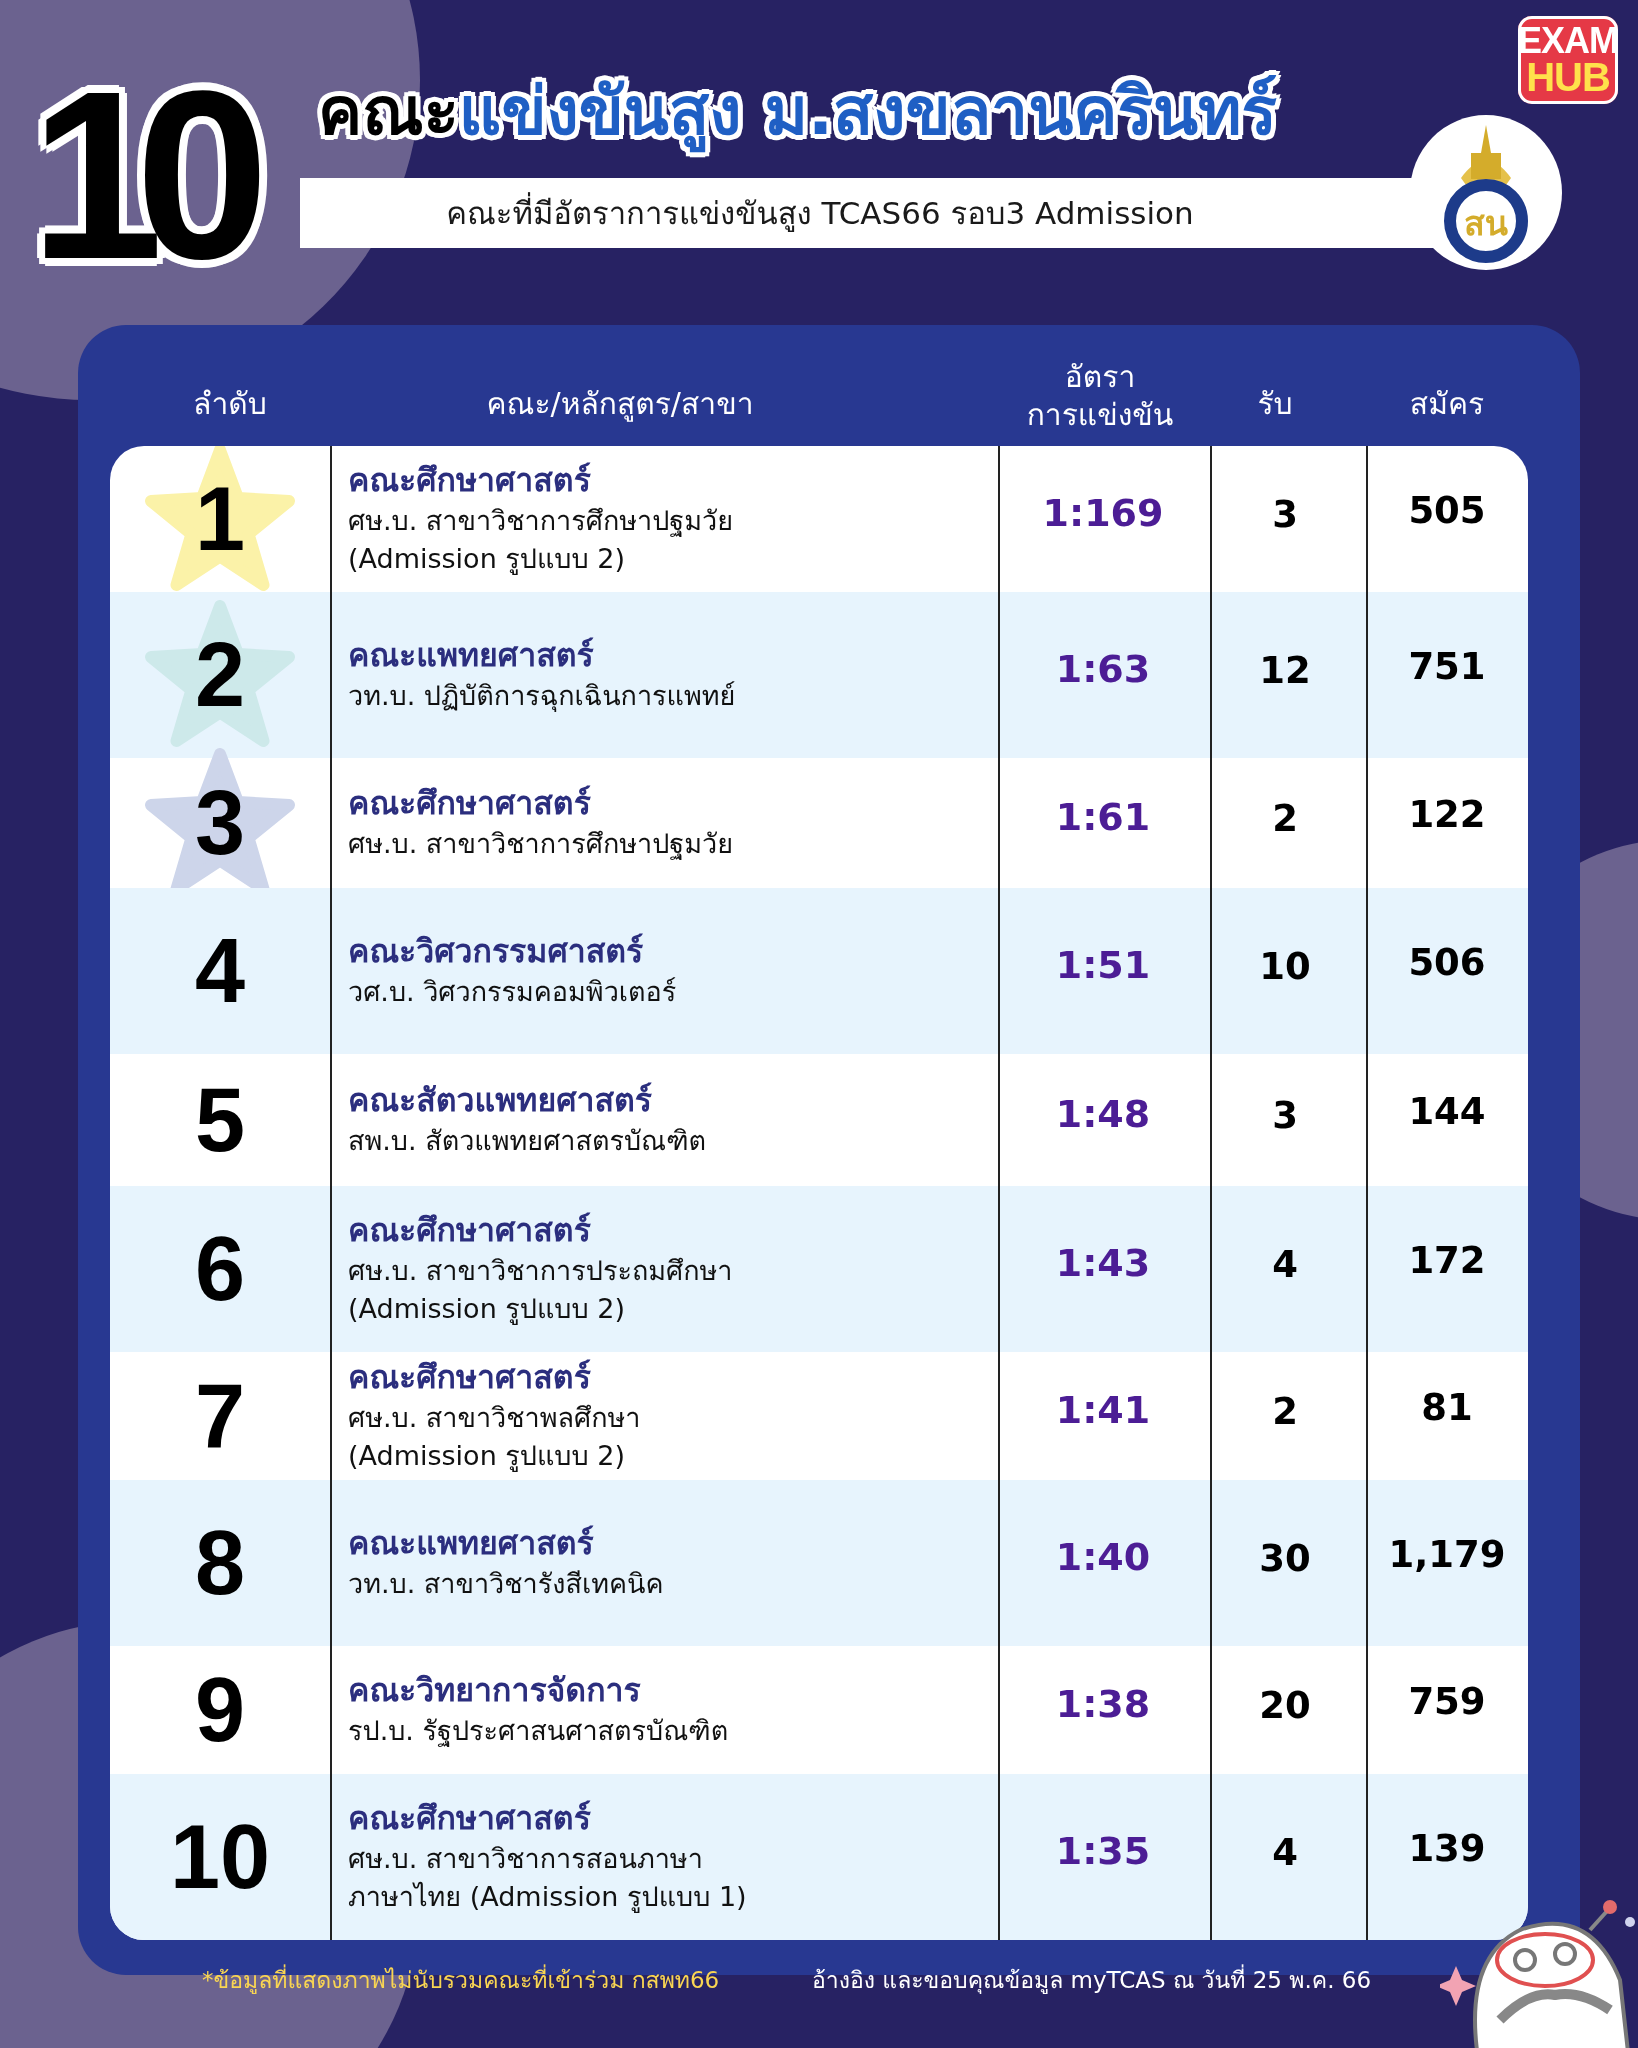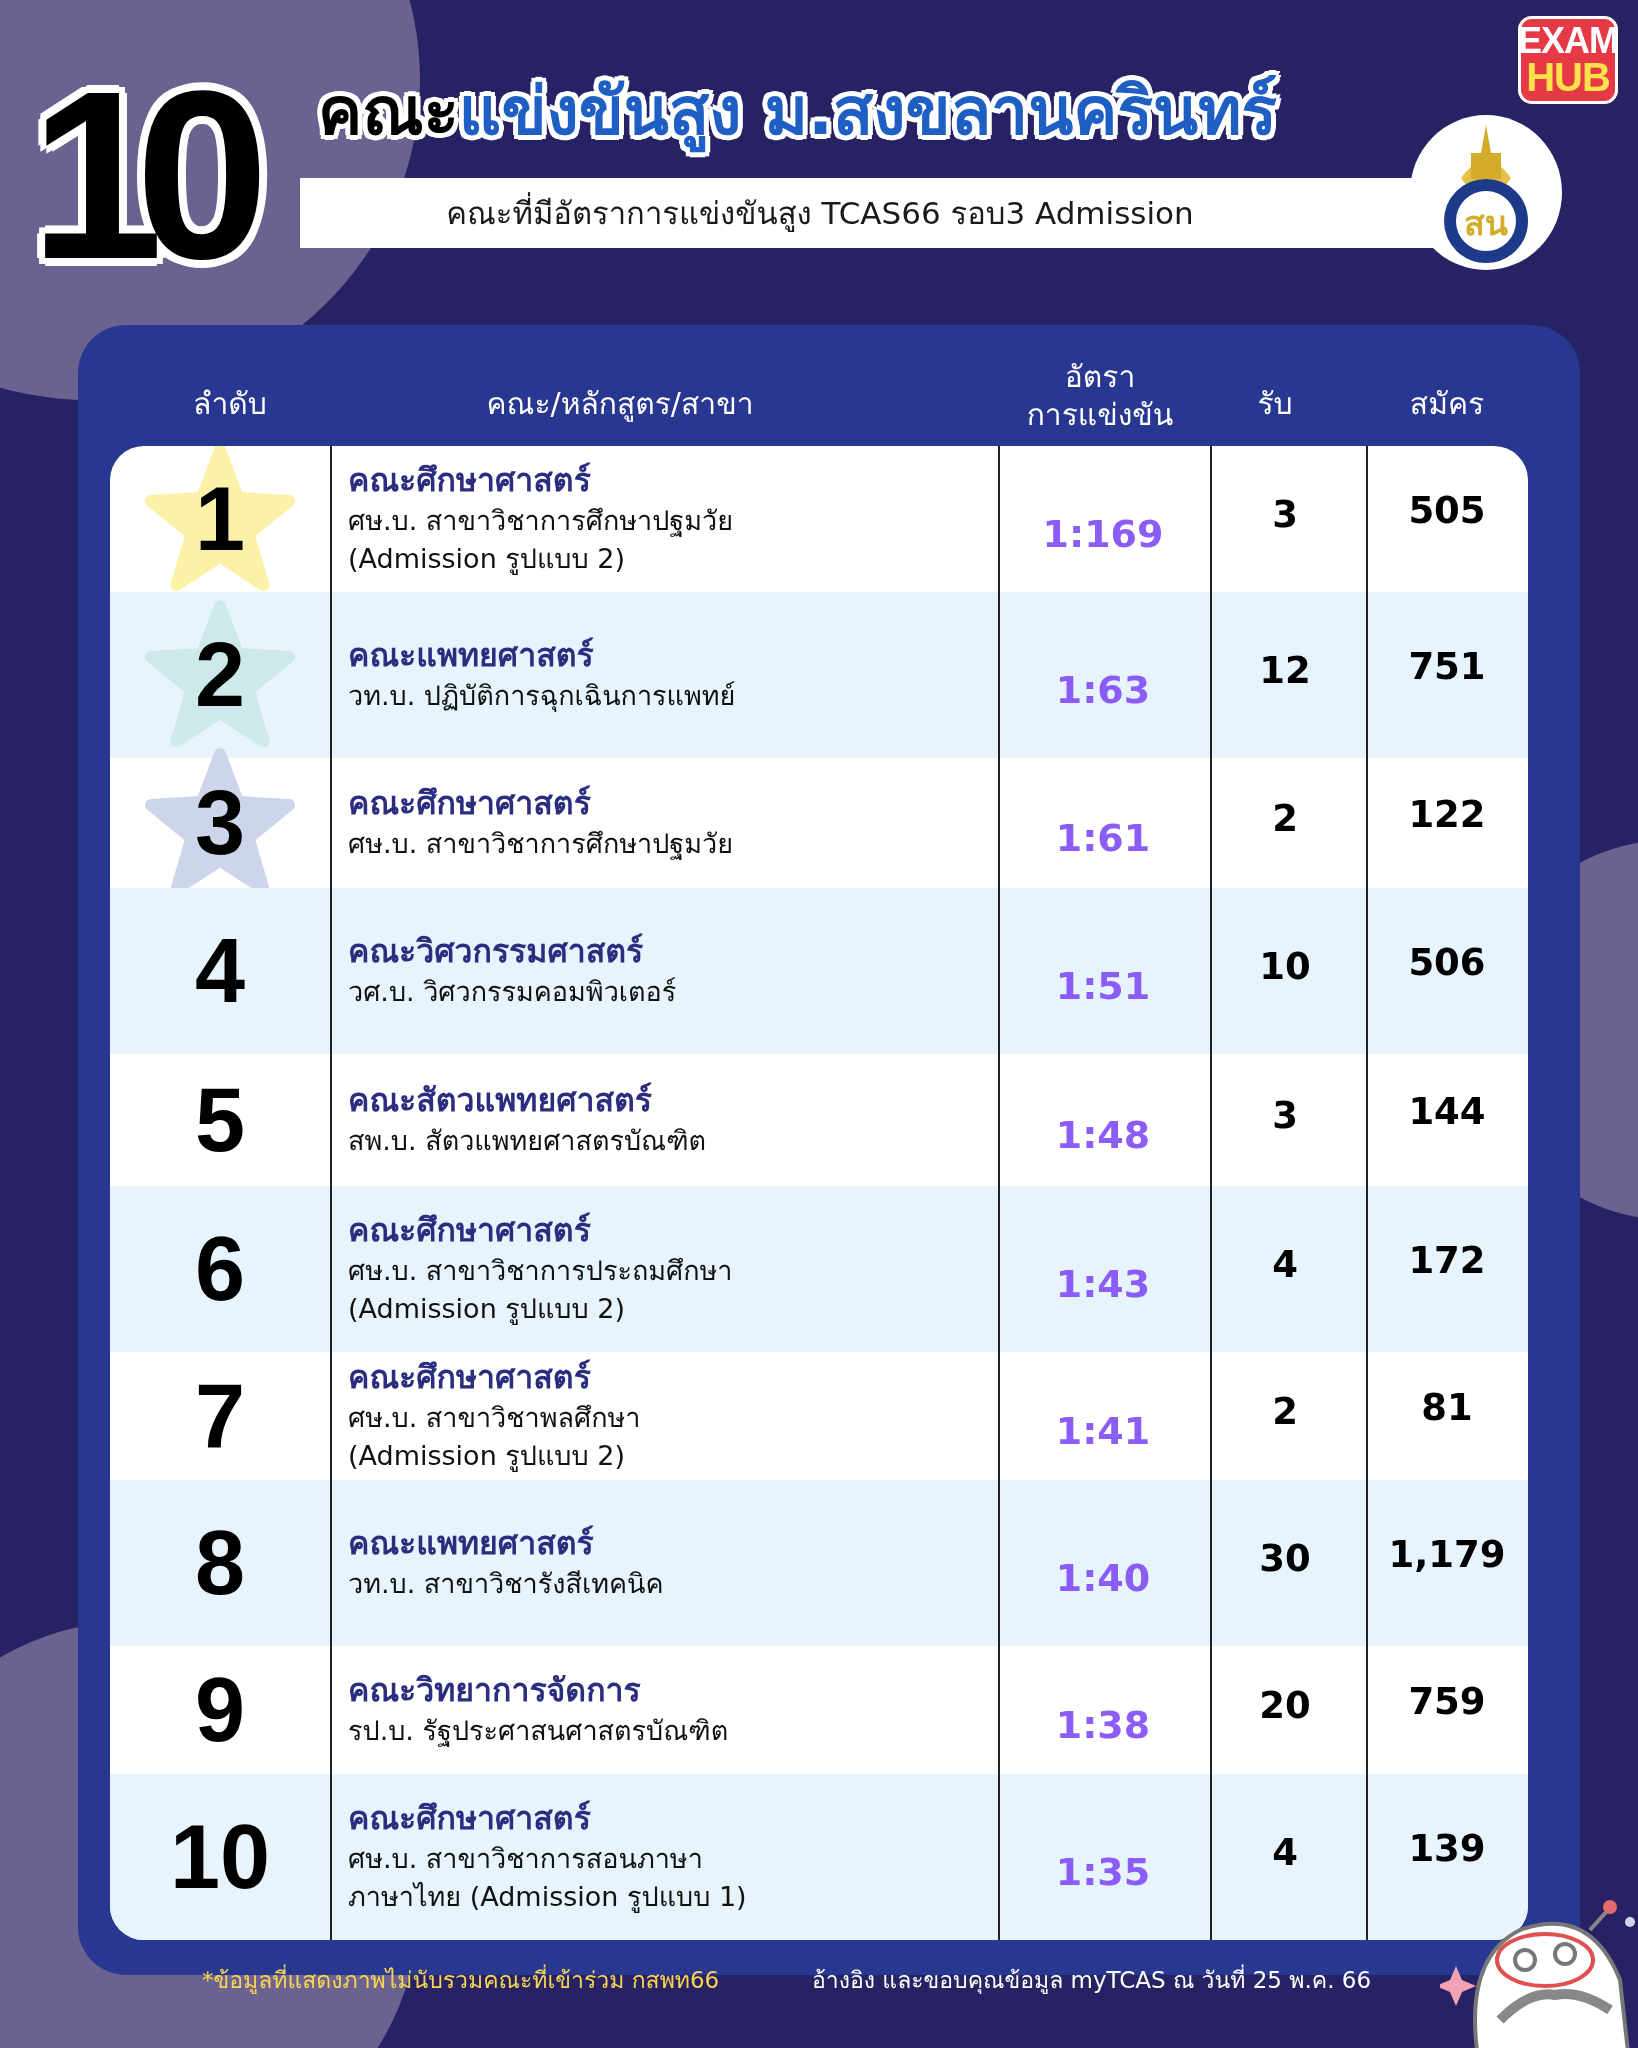--- a/index.html
+++ b/index.html
@@ -85,21 +85,21 @@
     }
     .faculty-name {
       font-family: "DejaVu Sans", sans-serif; font-weight: bold; font-size: 32px; color: #2b2e7e;
       line-height: 1.3;
     }
     .program {
       font-family: "DejaVu Sans", sans-serif; font-size: 27px; color: #111; line-height: 1.4;
     }
     .ratio {
       position: absolute; left: 888px; width: 210px; text-align: center;
-      font-family: "DejaVu Sans", sans-serif; font-weight: bold; font-size: 38px; color: #8b5cf6; margin-top: 21px;
+      font-family: "DejaVu Sans", sans-serif; font-weight: bold; font-size: 38px; color: #4c1d95;
     }
     .accept {
       position: absolute; left: 1100px; width: 150px; text-align: center;
       font-family: "DejaVu Sans", sans-serif; font-weight: bold; font-size: 37px; color: #000;
     }
     .apply {
       position: absolute; left: 1256px; width: 162px; text-align: center;
       font-family: "DejaVu Sans", sans-serif; font-weight: bold; font-size: 37px; color: #000;
     }
     .footnote {

